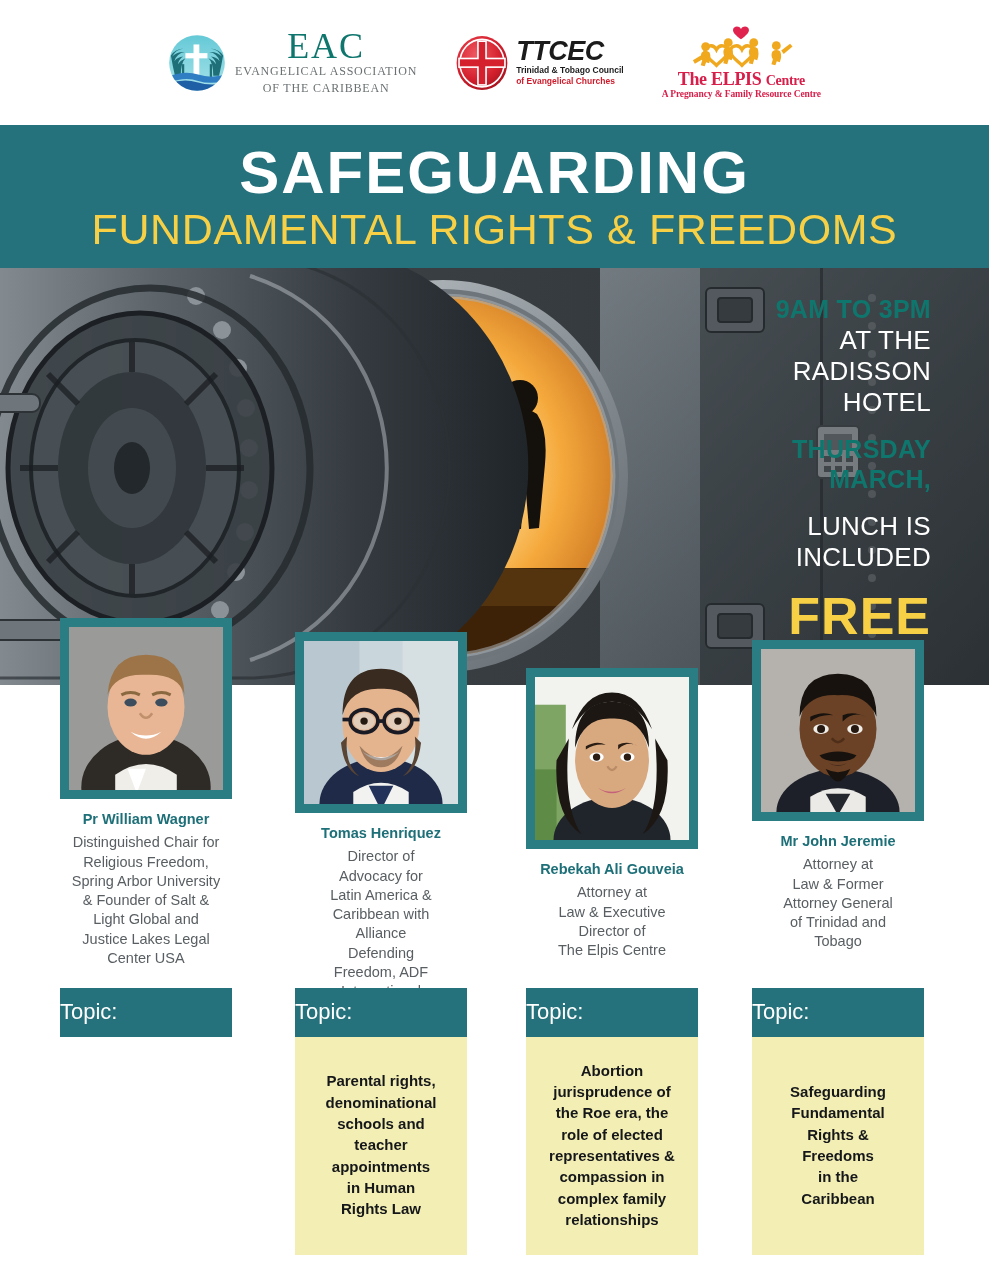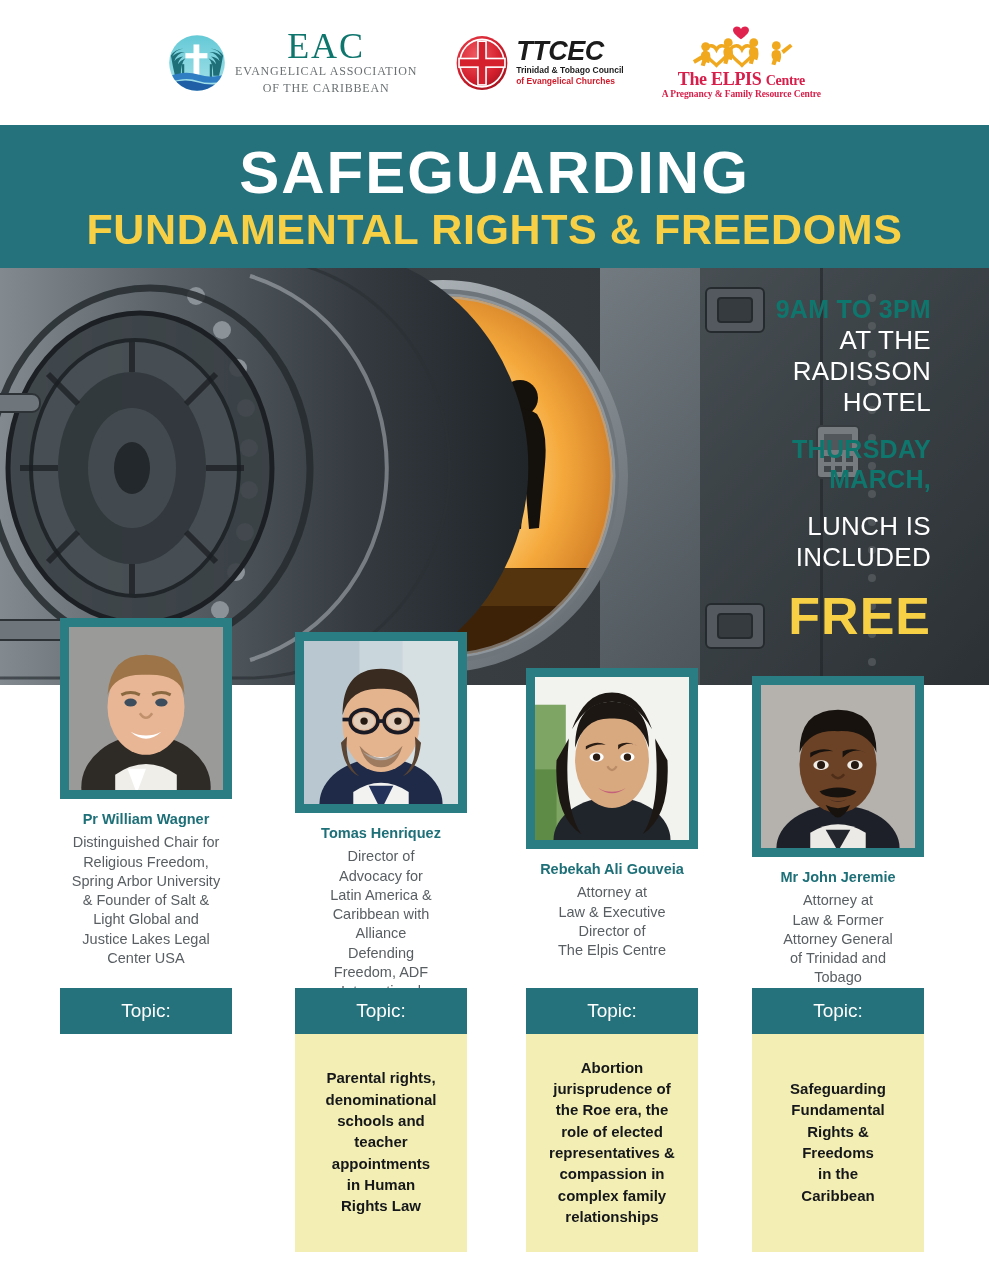--- a/index.html
+++ b/index.html
@@ -110,21 +110,21 @@
   .title-main {
     font-family: "Liberation Sans", sans-serif;
     font-weight: bold;
     font-size: 60px;
     letter-spacing: 2px;
     color: #ffffff;
     line-height: 1.02;
   }
   .title-sub {
     font-family: "Liberation Sans", sans-serif;
-    font-weight: bold;
+    font-weight: normal;
     font-size: 43px;
     letter-spacing: 0.6px;
     color: #f7d046;
     line-height: 1.25;
   }
 
   
   .hero {
     position: absolute;
     left: 0; top: 268px;
@@ -213,22 +213,22 @@
     left: 0; top: 0;
     width: 989px; height: 1280px;
     z-index: 9;
     pointer-events: none;
   }
   .topic-card { position: absolute; pointer-events: auto; }
   .topic-head {
     background: #25727c;
     color: #ffffff;
     font-family: "Liberation Sans", sans-serif;
-    font-size: 19px;
-    text-align: center;
+    font-size: 22px;
+    text-align: left;
     padding: 13px 0 14px;
     line-height: 1;
   }
   .topic-body {
     background: #f3efb4;
     color: #15171a;
     font-family: "Liberation Sans", sans-serif;
     font-weight: bold;
     font-size: 15px;
     text-align: center;
@@ -622,21 +622,21 @@
         </div>
       </div>
       <div class="sp-name">Rebekah
 Ali Gouveia</div>
       <div class="sp-bio">Attorney at
 Law &amp; Executive
 Director of
 The Elpis Centre</div>
     </div>
 
-    <div class="speaker" style="left:752px; top:676px; width:172px;">
+    <div class="speaker" style="left:752px; top:640px; width:172px;">
       <div class="photo-frame">
         <div class="photo-inner">
           <svg viewBox="0 0 100 106" xmlns="http://www.w3.org/2000/svg">
             <rect width="100" height="106" fill="#b5b2ae"></rect>
             <ellipse cx="50" cy="106" rx="40" ry="28" fill="#1d2028"></ellipse>
             <path d="M32 96 q18-11 36 0 l0 12 h-36z" fill="#eceae6"></path>
             <path d="M42 94 l8 14 l8-14z" fill="#24262e"></path>
             <ellipse cx="50" cy="52" rx="25" ry="31" fill="#6b4226"></ellipse>
             <path d="M25 44 q0-28 25-28 q25 0 25 28 q-6-15-25-14 q-19-1-25 14z" fill="#17120d"></path>
             <g fill="#17120d">

